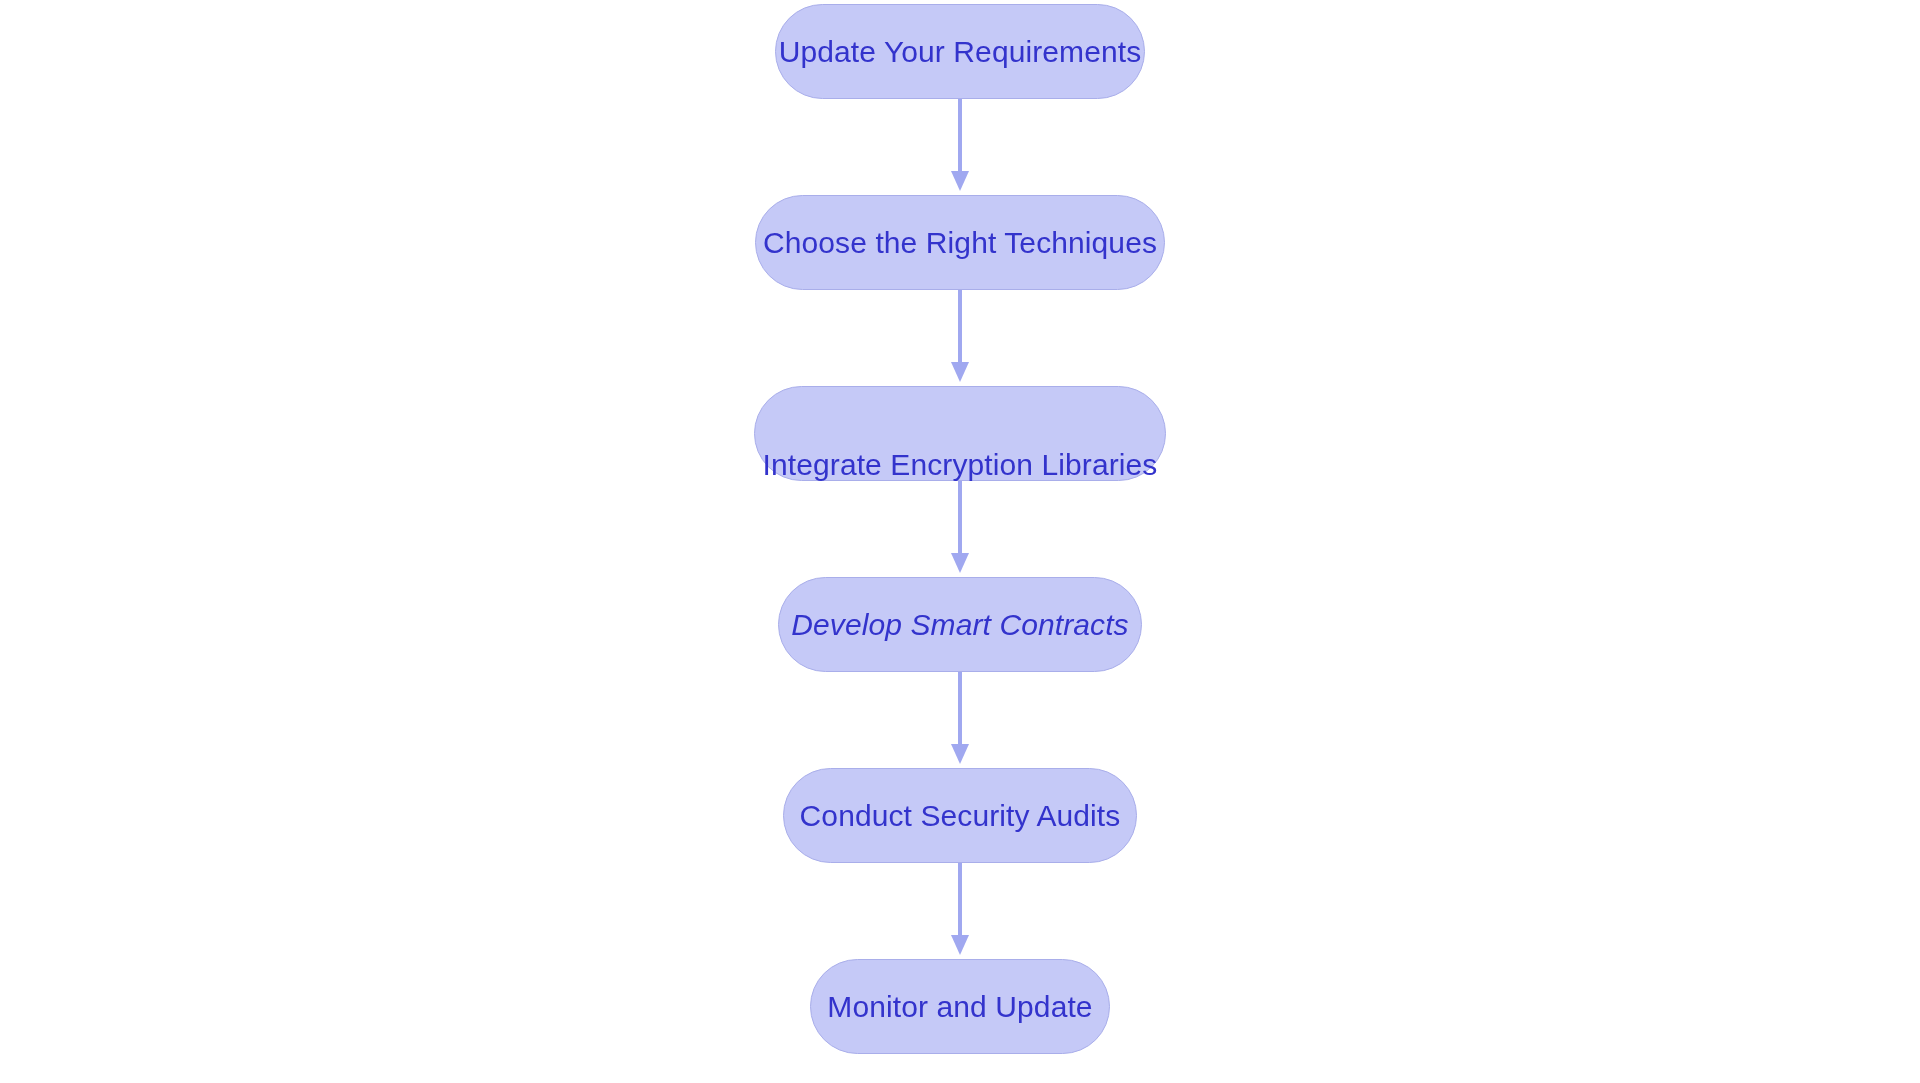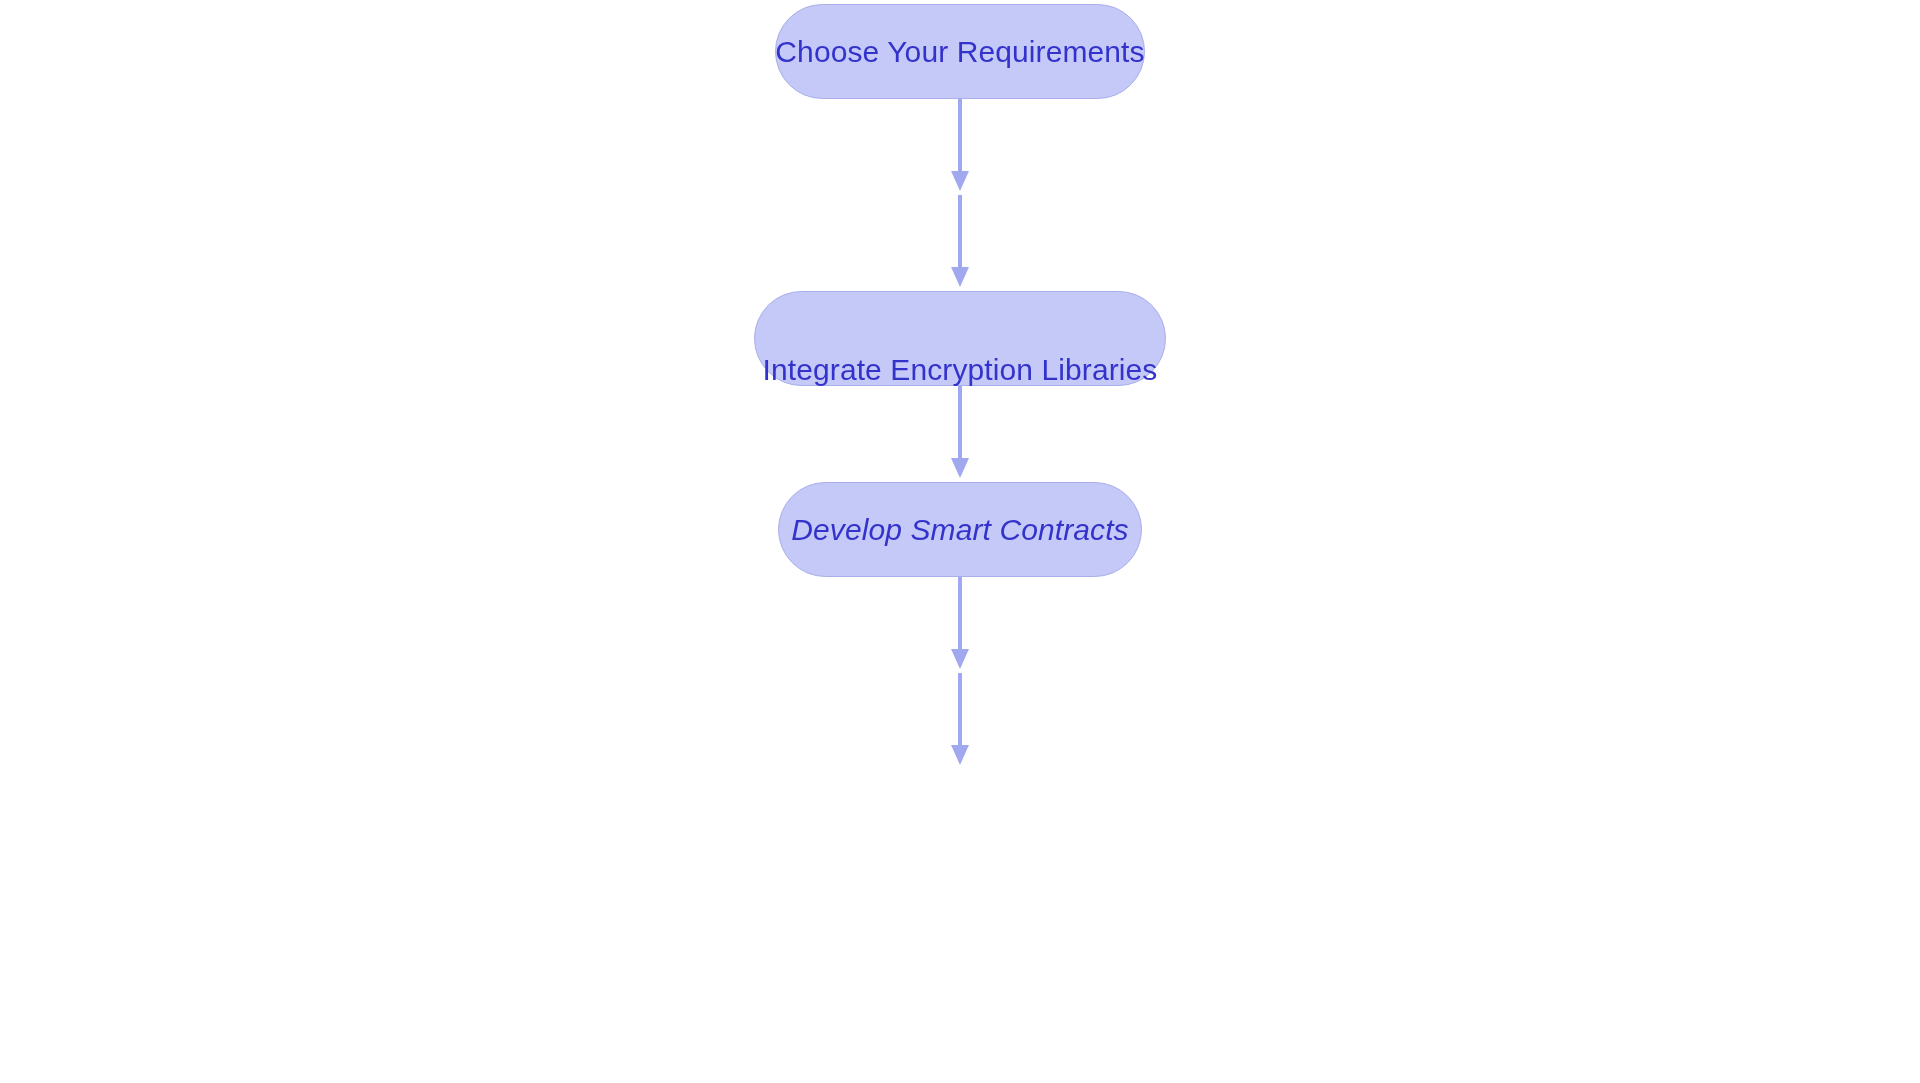--- a/index.html
+++ b/index.html
@@ -69,30 +69,33 @@
     display: block;
   }
 </style>
 </head>
 <body>
 
 <div id="flowchart">
   <div class="flow-column">
 
     <div class="node" style="width:370px;margin-top:4px;">
-      <span class="node-label">Choose Your Requirements</span>
+      <span class="node-label">Update Your Requirements</span>
     </div>
 
     <div class="connector">
       <svg width="24" height="96" viewBox="0 0 24 96">
         <line x1="12" y1="0" x2="12" y2="76" stroke="#a0a8f0" stroke-width="4"></line>
         <polygon points="3,72 21,72 12,92" fill="#a0a8f0"></polygon>
       </svg>
     </div>
 
+    <div class="node" style="width:410px;">
+      <span class="node-label">Choose the Right Techniques</span>
+    </div>
 
     <div class="connector">
       <svg width="24" height="96" viewBox="0 0 24 96">
         <line x1="12" y1="0" x2="12" y2="76" stroke="#a0a8f0" stroke-width="4"></line>
         <polygon points="3,72 21,72 12,92" fill="#a0a8f0"></polygon>
       </svg>
     </div>
 
     <div class="node" style="width:412px;align-items:flex-end;">
       <span class="node-label">Integrate Encryption Libraries</span>
@@ -109,23 +112,29 @@
       <span class="node-label">Develop Smart Contracts</span>
     </div>
 
     <div class="connector">
       <svg width="24" height="96" viewBox="0 0 24 96">
         <line x1="12" y1="0" x2="12" y2="76" stroke="#a0a8f0" stroke-width="4"></line>
         <polygon points="3,72 21,72 12,92" fill="#a0a8f0"></polygon>
       </svg>
     </div>
 
+    <div class="node" style="width:354px;">
+      <span class="node-label">Conduct Security Audits</span>
+    </div>
 
     <div class="connector">
       <svg width="24" height="96" viewBox="0 0 24 96">
         <line x1="12" y1="0" x2="12" y2="76" stroke="#a0a8f0" stroke-width="4"></line>
         <polygon points="3,72 21,72 12,92" fill="#a0a8f0"></polygon>
       </svg>
     </div>
 
+    <div class="node" style="width:300px;">
+      <span class="node-label">Monitor and Update</span>
+    </div>
 
   </div>
 </div>
 
 </body></html>

